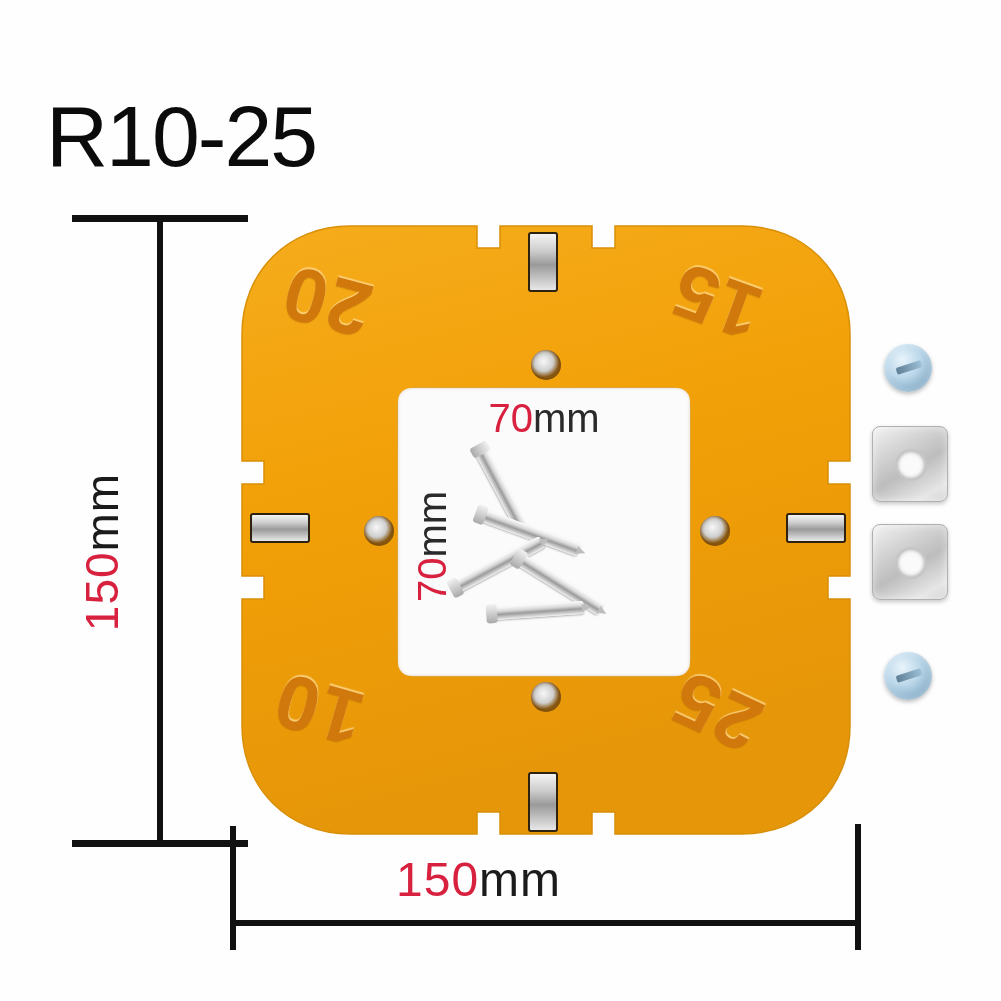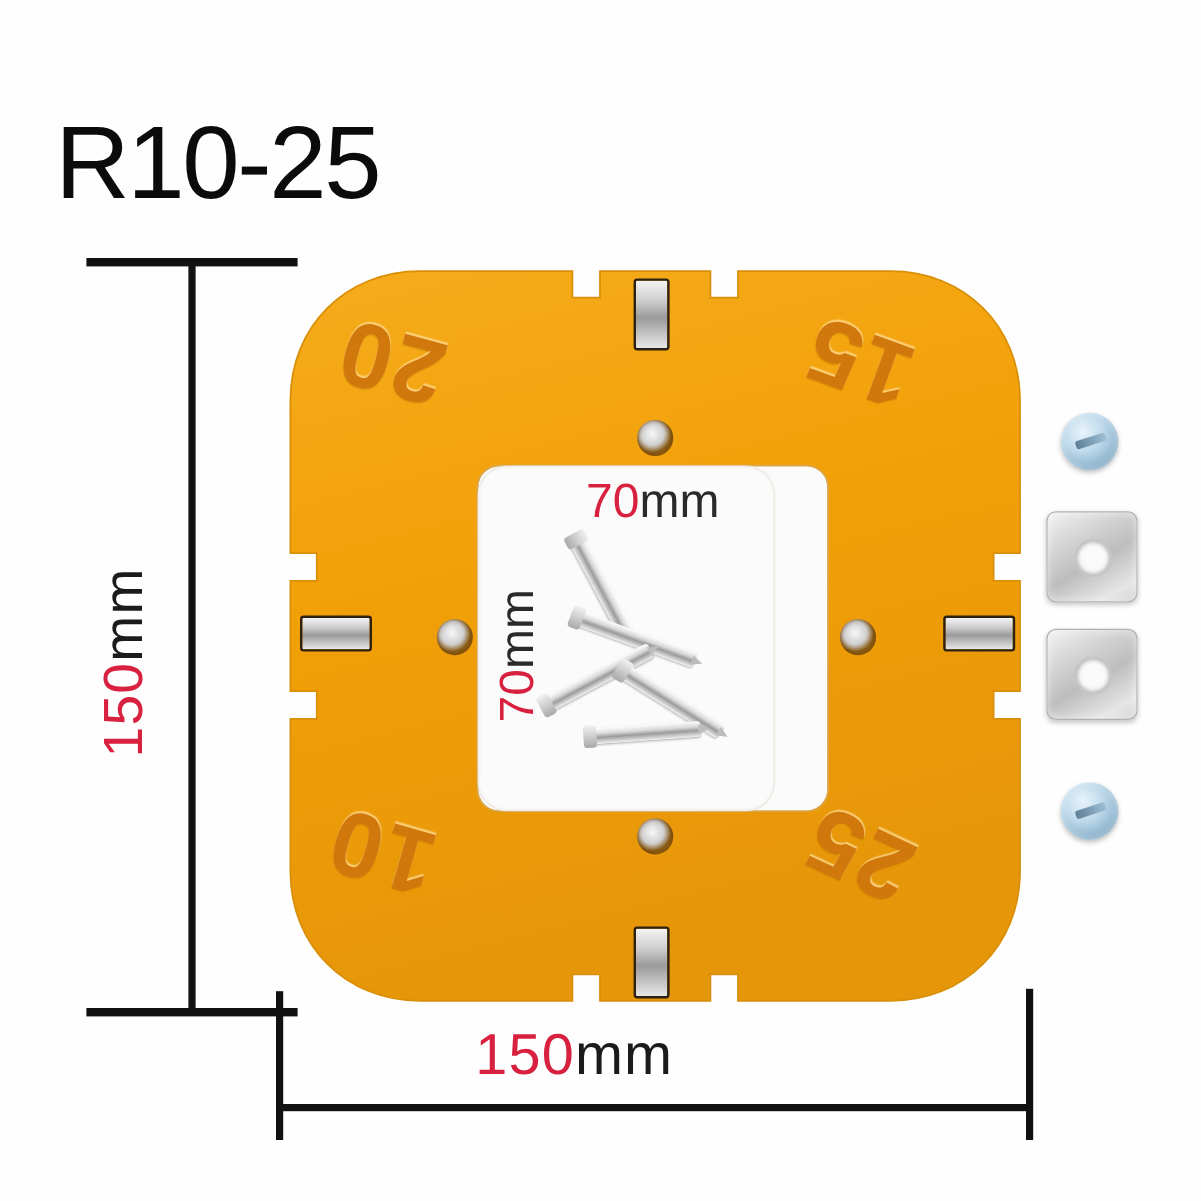--- a/index.html
+++ b/index.html
@@ -69,23 +69,23 @@
     user-select:none;
   }
   .eng-20{left:50px;top:42px;transform:rotate(195deg);}
   .eng-15{left:440px;top:42px;transform:rotate(200deg);}
   .eng-10{left:42px;top:450px;transform:rotate(196deg);}
   .eng-25{left:440px;top:452px;transform:rotate(205deg);}
 
   
   .window{
     position:absolute;left:166px;top:172px;
-    width:248px;height:288px;
+    width:292px;height:288px;
     background:#fbfbfb;
-    border-radius:24px;
+    border-radius:13px;
     box-shadow:inset 0 0 3px rgba(120,70,0,.25);
   }
   .win-label-h{
     position:absolute;left:0;top:8px;width:292px;
     text-align:center;
     font-size:40px;white-space:nowrap;
   }
   .win-label-v{
     position:absolute;left:-86px;top:136px;
     width:240px;text-align:center;

